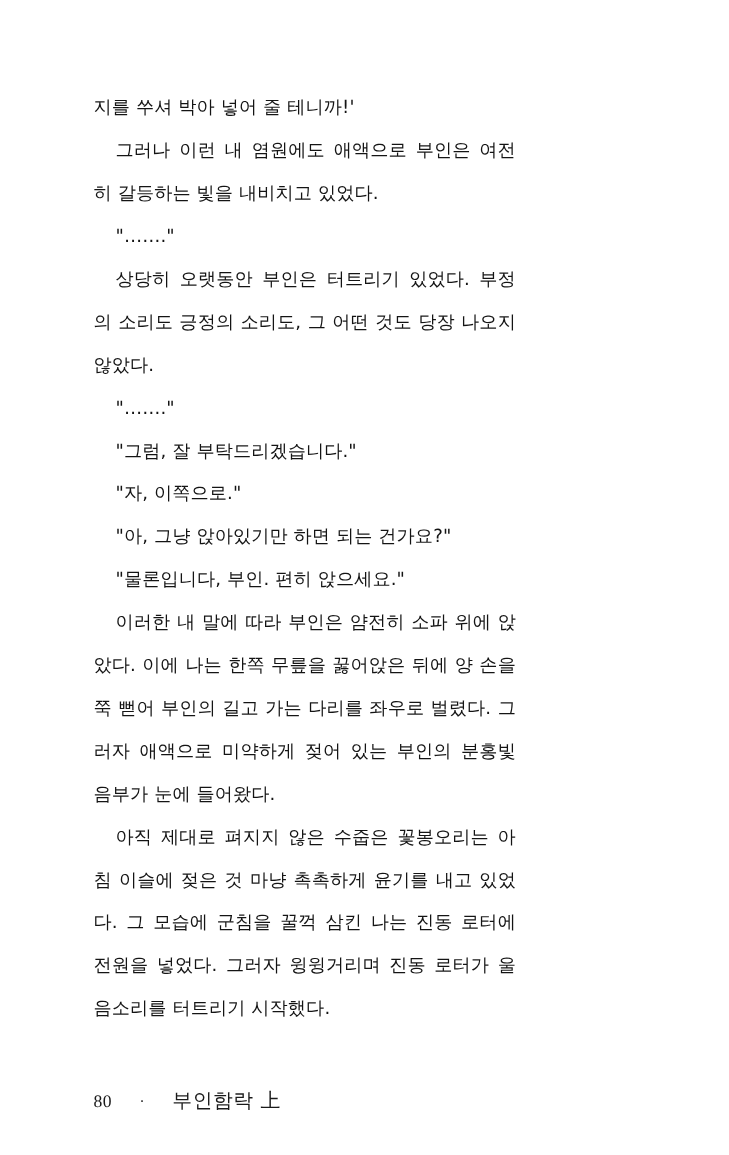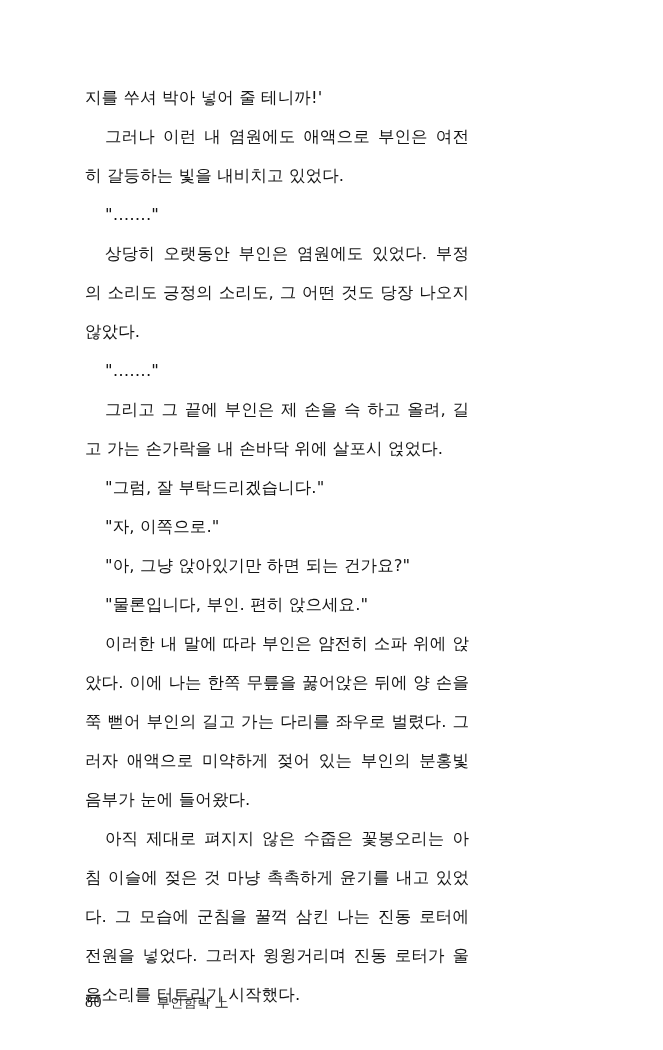--- a/index.html
+++ b/index.html
@@ -56,34 +56,33 @@
   .footer .dot {
     font-size: 13px;
     position: relative;
     top: -1px;
   }
   .footer .pg {
     font-family: "Liberation Serif", "DejaVu Serif", serif;
     font-size: 16px;
   }
   .footer .title {
-    font-size: 13px;
+    font-size: 18px;
   }
 </style>
 </head>
 <body>
 
 <div class="page">
   <div class="body-text">
     <p class="para">지를 쑤셔 박아 넣어 줄 테니까!'</p>
     <p class="para indent">그러나 이런 내 염원에도 애액으로 부인은 여전히 갈등하는 빛을 내비치고 있었다.</p>
     <p class="para quote">"……."</p>
-    <p class="para indent">상당히 오랫동안 부인은 염원에도 있었다. 부정의 소리도 긍정의 소리도, 그 어떤 것도 당장 나오지 않았다.</p>
+    <p class="para indent">상당히 오랫동안 부인은 터트리기 있었다. 부정의 소리도 긍정의 소리도, 그 어떤 것도 당장 나오지 않았다.</p>
     <p class="para quote">"……."</p>
-    <p class="para indent">그리고 그 끝에 부인은 제 손을 슥 하고 올려, 길고 가는 손가락을 내 손바닥 위에 살포시 얹었다.</p>
     <p class="para quote">"그럼, 잘 부탁드리겠습니다."</p>
     <p class="para quote">"자, 이쪽으로."</p>
     <p class="para quote">"아, 그냥 앉아있기만 하면 되는 건가요?"</p>
     <p class="para quote">"물론입니다, 부인. 편히 앉으세요."</p>
     <p class="para indent">이러한 내 말에 따라 부인은 얌전히 소파 위에 앉았다. 이에 나는 한쪽 무릎을 꿇어앉은 뒤에 양 손을 쭉 뻗어 부인의 길고 가는 다리를 좌우로 벌렸다. 그러자 애액으로 미약하게 젖어 있는 부인의 분홍빛 음부가 눈에 들어왔다.</p>
     <p class="para indent">아직 제대로 펴지지 않은 수줍은 꽃봉오리는 아침 이슬에 젖은 것 마냥 촉촉하게 윤기를 내고 있었다. 그 모습에 군침을 꿀꺽 삼킨 나는 진동 로터에 전원을 넣었다. 그러자 윙윙거리며 진동 로터가 울음소리를 터트리기 시작했다.</p>
   </div>
 </div>
 
 <div class="footer">

